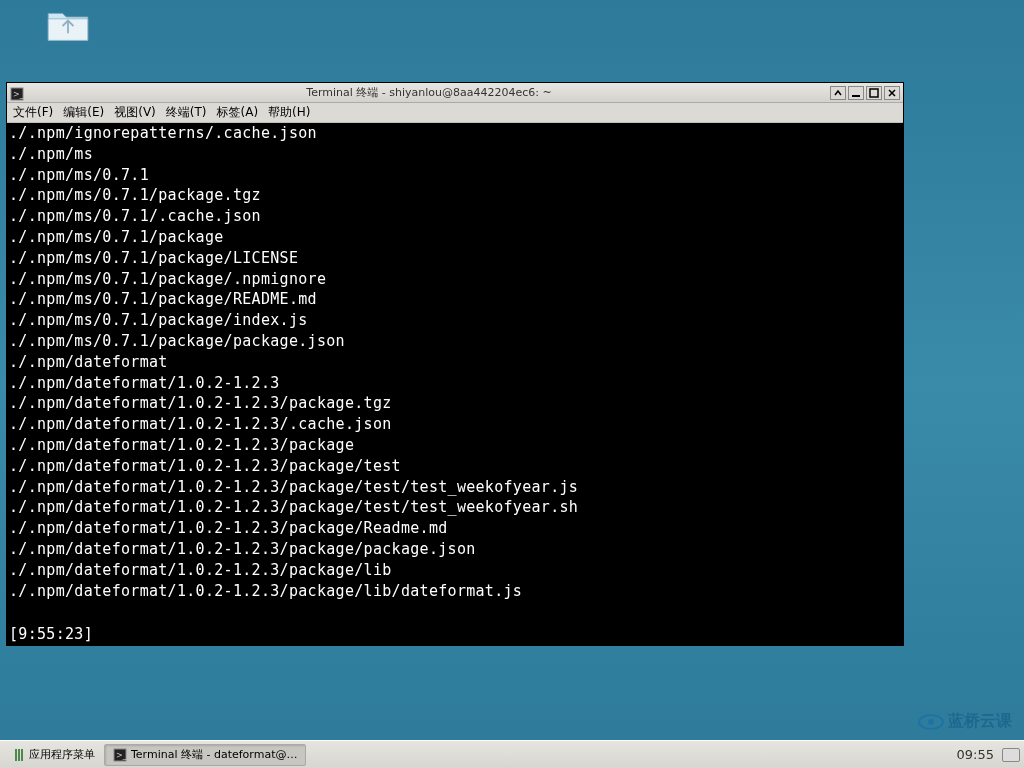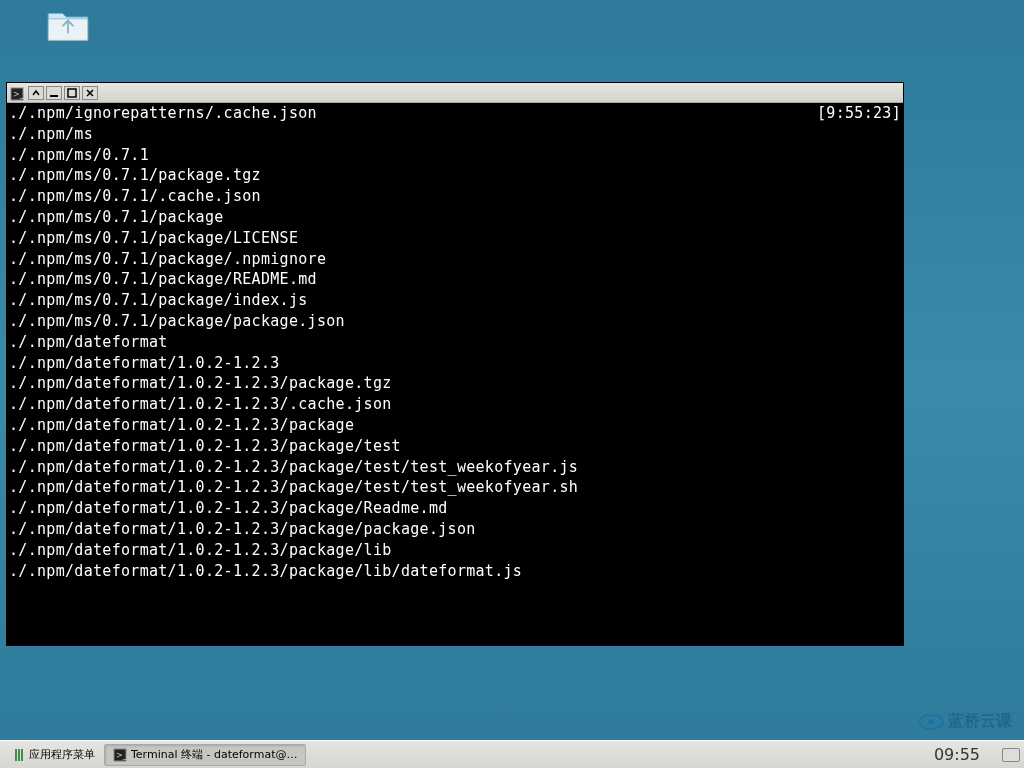--- a/index.html
+++ b/index.html
@@ -84,38 +84,38 @@
   background: #000;
   color: #fff;
   font-family: "DejaVu Sans Mono", "Consolas", monospace;
   font-size: 15px;
   line-height: 20.8px;
   padding: 0 2px;
   overflow: hidden;
   white-space: pre;
   letter-spacing: 0.3px;
   display: flex;
-  flex-direction: row;
+  flex-direction: column;
 }
 .terminal-output { flex: 1; }
 .prompt-line {
   display: flex;
   justify-content: space-between;
 }
 .prompt-user { color: #00ff00; font-weight: bold; }
 .prompt-path { color: #5555ff; font-weight: bold; }
 .prompt-white { color: #fff; font-weight: bold; }
 .cursor-block {
   display: inline-block;
   width: 9px;
   height: 17px;
   background: #00ff00;
   vertical-align: text-bottom;
 }
-.time-right { color: #fff; margin-left: 15px; }
+.time-right { color: #fff; }
 
 
 .taskbar {
   position: absolute;
   bottom: 0;
   left: 0;
   width: 1024px;
   height: 28px;
   background: linear-gradient(to bottom, #e6e4df, #d8d6d1);
   border-top: 1px solid #fff;
@@ -136,22 +136,22 @@
 }
 .taskbar-btn.active {
   background: #c8c6c1;
   border: 1px solid #aaa;
   box-shadow: inset 1px 1px 2px rgba(0,0,0,0.15);
 }
 .taskbar-right {
   margin-left: auto;
   display: flex;
   align-items: center;
-  gap: 22px;
-  font-size: 16px;
+  gap: 8px;
+  font-size: 13px;
   color: #333;
 }
 .kb-icon {
   width: 18px; height: 14px;
   border: 1px solid #888;
   background: #ddd;
   border-radius: 2px;
 }
 .watermark {
   position: absolute;
@@ -178,20 +178,21 @@
 </div>
 
 <div class="terminal-window">
   <div class="titlebar">
     <span class="titlebar-icon">
       <svg viewBox="0 0 14 14">
           <rect x="1" y="1" width="12" height="12" fill="#222" stroke="#888"></rect>
           <text x="3" y="10" font-size="8" fill="#ccc">&gt;_</text>
         </svg>
     </span>
+    <span class="titlebar-title">Terminal 终端 - shiyanlou@8aa442204ec6: ~</span>
     <div class="titlebar-controls">
       <div class="titlebar-btn">
         <svg viewBox="0 0 10 10">
             <path d="M2 7 L5 3 L8 7" fill="none" stroke="#000" stroke-width="1.5"></path>
           </svg>
       </div>
       <div class="titlebar-btn">
         <svg viewBox="0 0 10 10">
             <rect x="1" y="7" width="8" height="2" fill="#000"></rect>
           </svg>
@@ -202,20 +203,28 @@
           </svg>
       </div>
       <div class="titlebar-btn">
         <svg viewBox="0 0 10 10">
             <path d="M2 2 L8 8 M8 2 L2 8" stroke="#000" stroke-width="1.5"></path>
           </svg>
       </div>
     </div>
   </div>
 
+  <div class="menubar">
+    <span class="menu-item"><span>文件(F)</span></span>
+    <span class="menu-item"><span>编辑(E)</span></span>
+    <span class="menu-item"><span>视图(V)</span></span>
+    <span class="menu-item"><span>终端(T)</span></span>
+    <span class="menu-item"><span>标签(A)</span></span>
+    <span class="menu-item"><span>帮助(H)</span></span>
+  </div>
 
   <div class="terminal-body">
     <div class="terminal-output" id="term-output">./.npm/ignorepatterns/.cache.json
 ./.npm/ms
 ./.npm/ms/0.7.1
 ./.npm/ms/0.7.1/package.tgz
 ./.npm/ms/0.7.1/.cache.json
 ./.npm/ms/0.7.1/package
 ./.npm/ms/0.7.1/package/LICENSE
 ./.npm/ms/0.7.1/package/.npmignore

